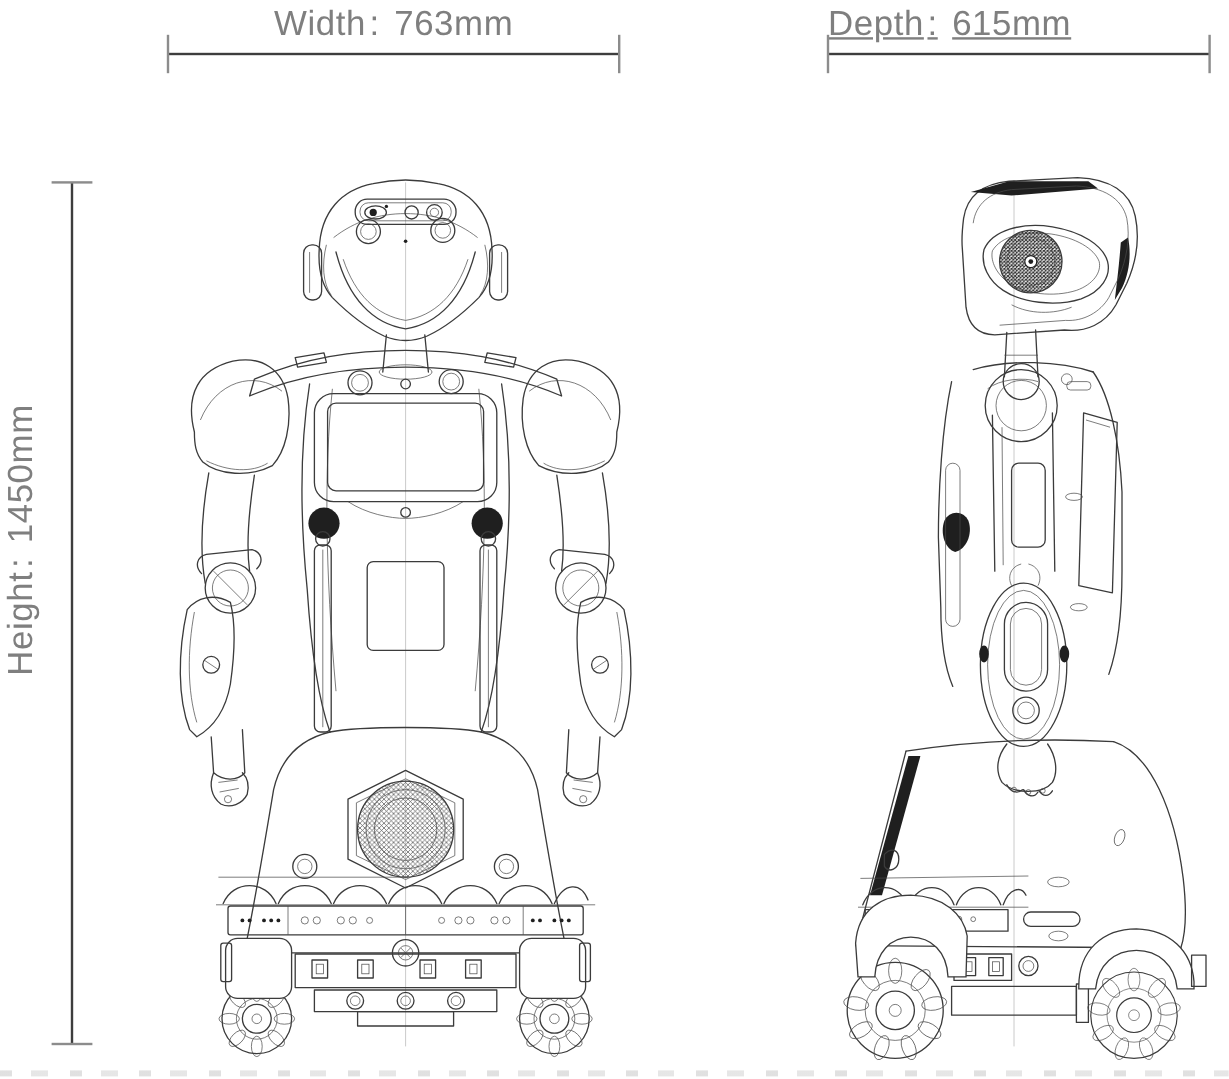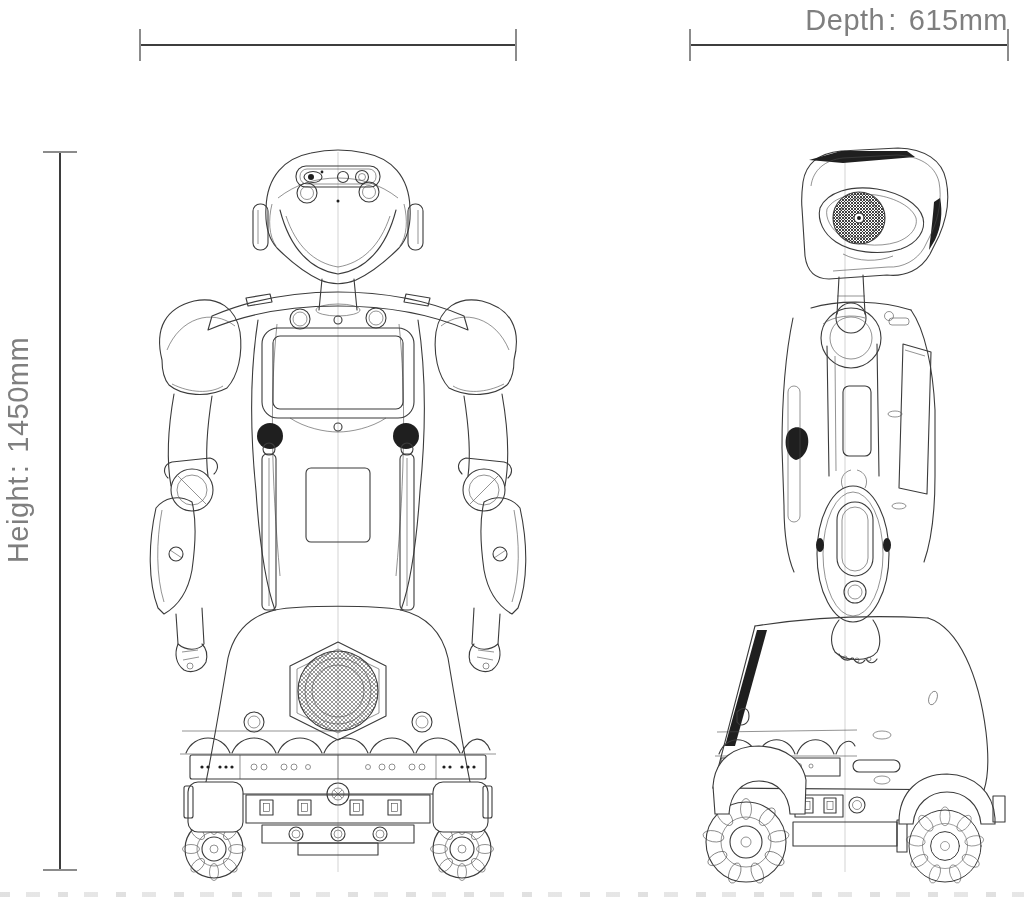--- a/index.html
+++ b/index.html
@@ -4,21 +4,21 @@
 <style>
   html,body{margin:0;padding:0;background:#fff;}
   body{width:1024px;height:899px;position:relative;overflow:hidden;
        font-family:"Liberation Sans",sans-serif;}
   .canvas{position:absolute;inset:0;background:#ffffff;}
 
   
   .dim-text{position:absolute;color:#7f7f7f;font-size:29px;letter-spacing:.5px;
             white-space:nowrap;font-weight:400;}
   #width-text{left:140px;top:4px;width:376px;text-align:center;}
-  #depth-text{left:690px;top:4px;width:318px;text-align:right;}
+  #depth-text{left:690px;top:4px;width:318px;text-align:left;text-decoration:underline;}
   .sep{margin:0 12px 0 3px;}
 
   
   .hline{position:absolute;top:44px;height:2px;background:#3d3d3d;}
   #width-line{left:140px;width:376px;}
   #depth-line{left:690px;width:318px;}
   .tick-v{position:absolute;width:2px;height:32px;background:#8c8c8c;top:-15px;}
   .tick-v.left{left:-1px;}
   .tick-v.right{right:-1px;}
 
@@ -43,20 +43,23 @@
   
   #bottom-artifact{position:absolute;left:0;top:892px;width:1024px;height:5px;opacity:.55;
     background:repeating-linear-gradient(90deg,#c8c8c8 0 10px,transparent 10px 26px,
                #d2d2d2 26px 40px,transparent 40px 58px);}
 </style>
 </head>
 <body>
 
 <div class="canvas">
 
+  <div class="dim-text" id="width-text">
+    <span>Width</span><span class="sep">:</span><span>763mm</span>
+  </div>
   <div class="hline" id="width-line">
     <span class="tick-v left"></span>
     <span class="tick-v right"></span>
   </div>
 
   <div class="dim-text" id="depth-text">
     <span>Depth</span><span class="sep">:</span><span>615mm</span>
   </div>
   <div class="hline" id="depth-line">
     <span class="tick-v left"></span>

